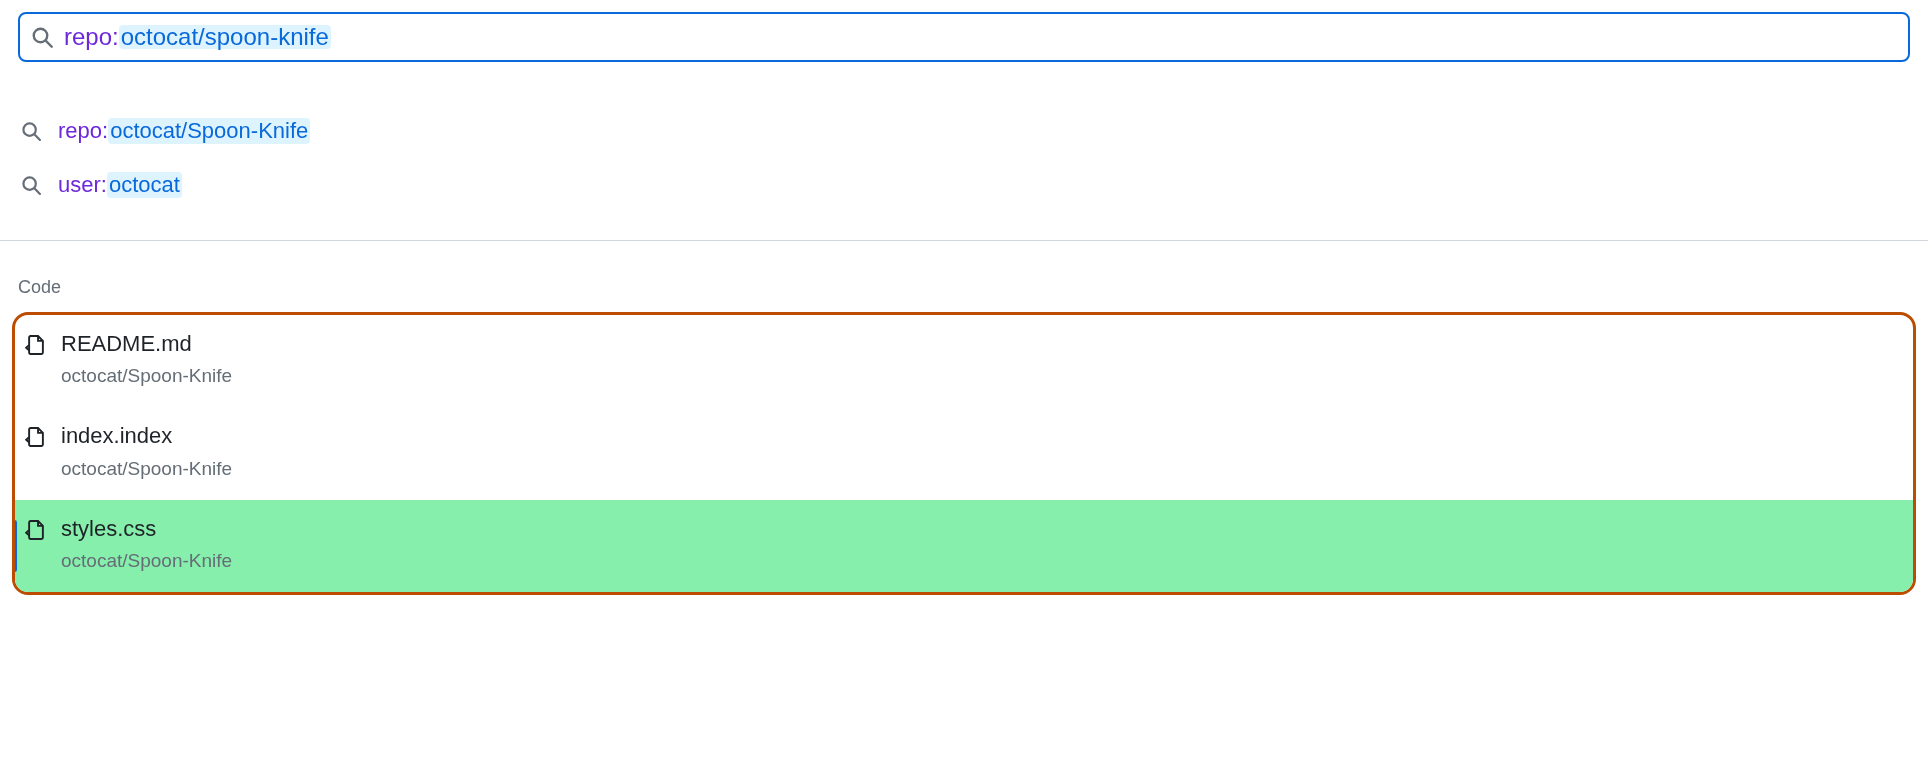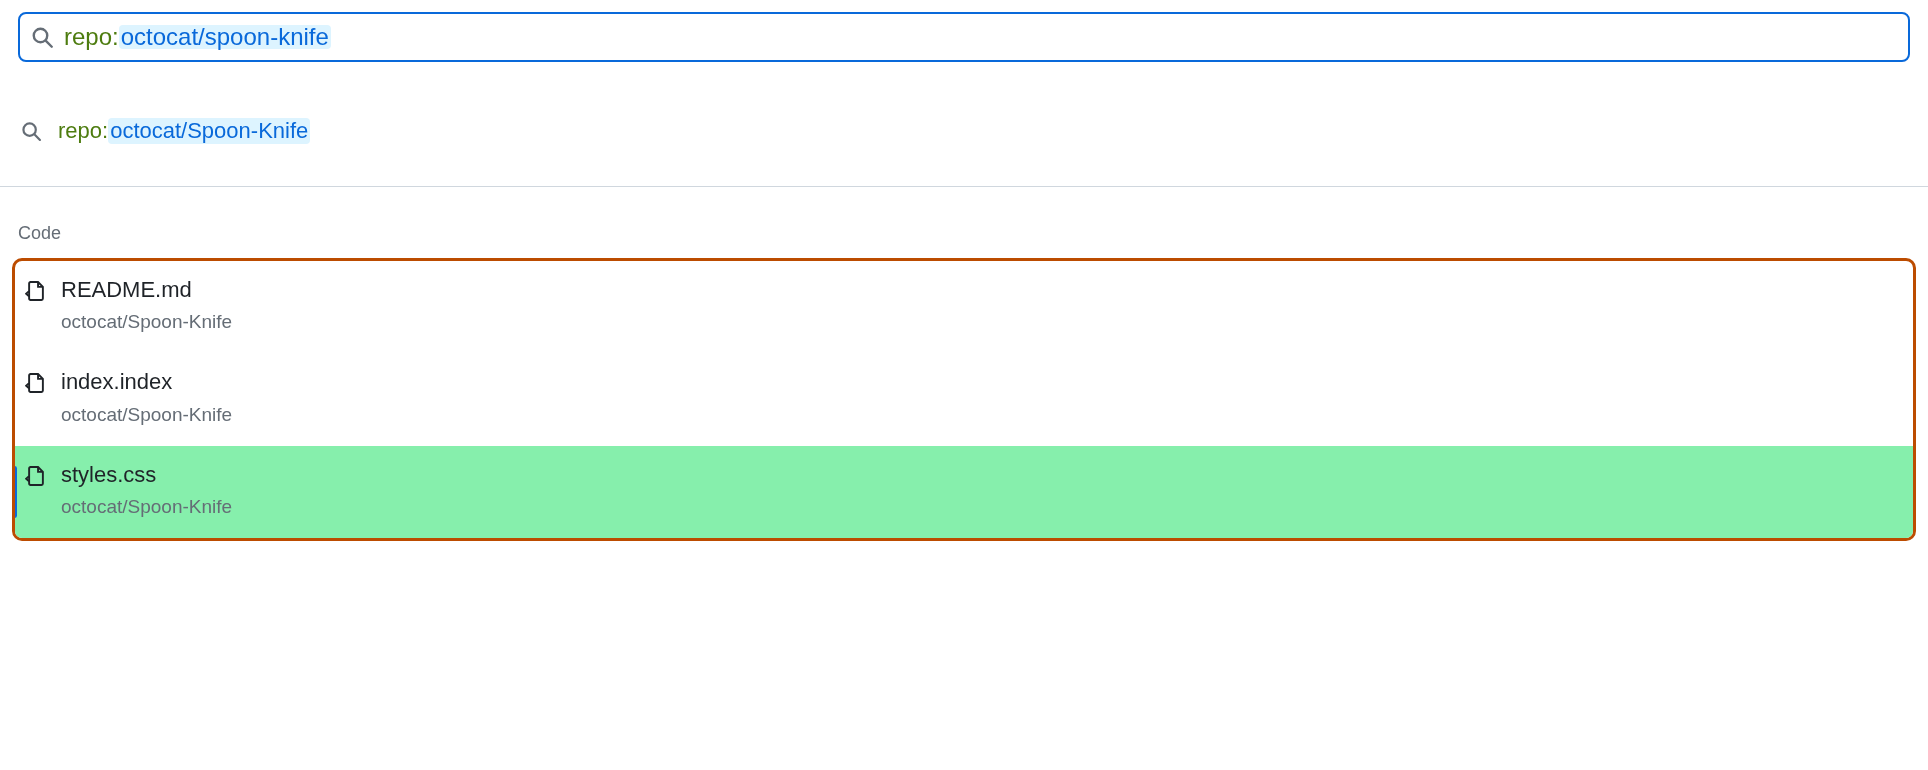--- a/index.html
+++ b/index.html
@@ -29,21 +29,21 @@
     flex: 0 0 auto;
     margin-right: 10px;
   }
   .search-query {
     font-size: 24px;
     line-height: 1;
     display: flex;
     align-items: baseline;
     gap: 0;
   }
-  .q-prefix { color: #4d7c0f; }
+  .q-prefix { color: #6d28d9; }
   .q-value  {
     color: #0969da;
     background: #ddf4ff;
     border-radius: 4px;
     padding: 0 2px;
   }
   .search-input-proxy {
     border: none;
     outline: none;
     font-size: 24px;
@@ -76,21 +76,21 @@
     font-size: 18px;
     font-weight: 400;
     color: #656d76;
     padding: 36px 18px 14px 18px;
   }
 
   
   .code-group {
     margin: 0 12px 40px 12px;
     border: 3px solid #bc4c00;
-    border-radius: 10px;
+    border-radius: 16px;
     overflow: hidden;
   }
   .code-item {
     display: flex;
     align-items: flex-start;
     gap: 14px;
     padding: 16px 10px 20px 10px;
     cursor: pointer;
     position: relative;
   }
@@ -160,20 +160,31 @@
     <span class="sicon">
       <svg width="22" height="22">
           <use href="#icon-search"></use>
         </svg>
     </span>
     <span class="sugg-text">
       <span class="q-prefix">repo:</span>
         <span class="q-value">octocat/Spoon-Knife</span>
     </span>
   </div>
+  <div class="sugg-item">
+    <span class="sicon">
+      <svg width="22" height="22">
+          <use href="#icon-search"></use>
+        </svg>
+    </span>
+    <span class="sugg-text">
+      <span class="q-prefix">user:</span>
+        <span class="q-value">octocat</span>
+    </span>
+  </div>
 </div>
 
 <div class="section-heading">Code</div>
 
 <div class="code-group">
 
   <div class="code-item">
     <span class="ficon">
       <svg width="22" height="22">
           <use href="#icon-file-code"></use>

